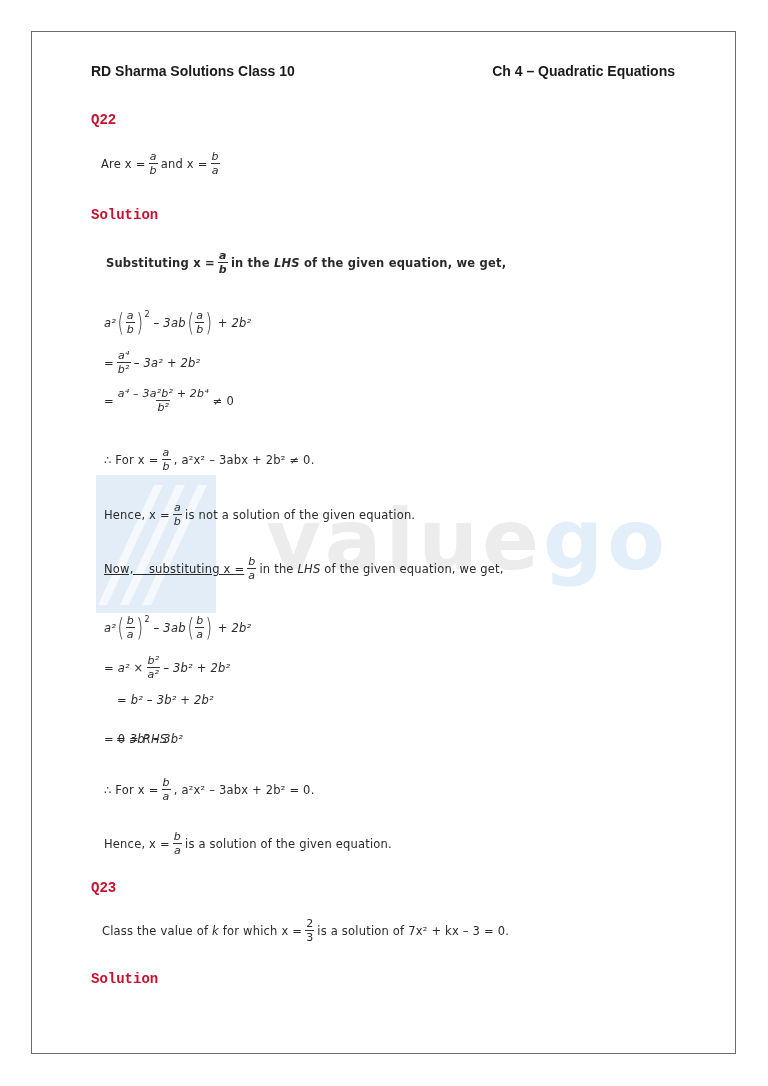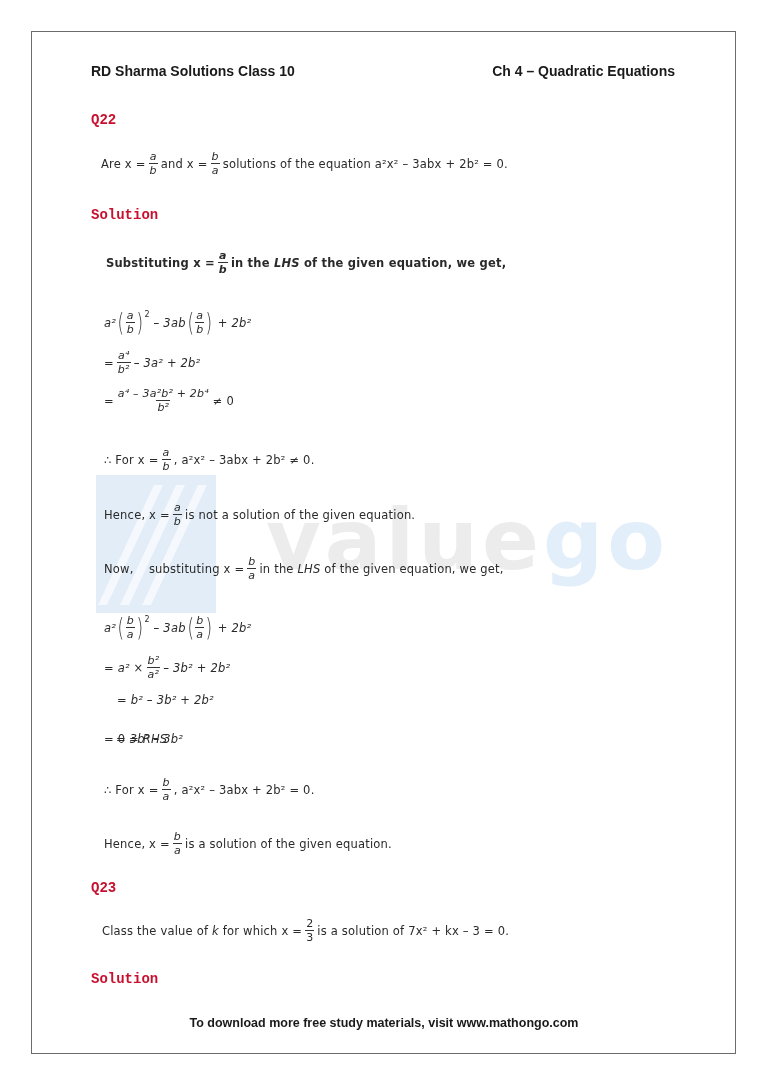--- a/index.html
+++ b/index.html
@@ -47,21 +47,20 @@
     <span class="t">Are x =</span>
     <span class="frac">
         <span class="n">a</span>
         <span class="d">b</span>
       </span>
     <span class="t">and x =</span>
     <span class="frac">
         <span class="n">b</span>
         <span class="d">a</span>
       </span>
-    <span class="t">solutions of the equation a²x² – 3abx + 2b² = 0.</span>
   </div>
 
   <div class="qlabel" style="top:207px;">Solution</div>
 
   <div class="line" style="left:106px; top:250px;font-weight:bold;">
     <span class="t">Substituting x =</span>
     <span class="frac">
         <span class="n">a</span>
         <span class="d">b</span>
       </span>
@@ -112,21 +111,21 @@
   <div class="line" style="left:104px; top:502px;">
     <span class="t">Hence, x =</span>
     <span class="frac">
         <span class="n">a</span>
         <span class="d">b</span>
       </span>
     <span class="t">is not a solution of the given equation.</span>
   </div>
 
   <div class="line" style="left:104px; top:556px;">
-    <span class="t" style="white-space:pre;">Now,    substituting x =</span>
+    <span class="t" style="white-space:pre;text-decoration:underline;">Now,    substituting x =</span>
     <span class="frac">
         <span class="n">b</span>
         <span class="d">a</span>
       </span>
     <span class="t">in the</span>&nbsp;<span class="t it">LHS</span>&nbsp;<span class="t">of the given equation, we get,</span>
   </div>
 
   <div class="line" style="left:104px; top:615px;">
     <span class="t it">a²</span>
     <span class="paren">(</span><span class="frac" style="margin:0">
@@ -180,14 +179,13 @@
     <span class="t">Class the value of</span>&nbsp;<span class="t it">k</span><span class="t" style="white-space:pre;"> for which x =</span>
     <span class="frac up">
         <span class="n">2</span>
         <span class="d">3</span>
       </span>
     <span class="t">is a solution of 7x² + kx – 3 = 0.</span>
   </div>
 
   <div class="qlabel" style="top:971px;">Solution</div>
 
-  <div class="footer">To download more free study materials, visit www.mathongo.com</div>
 </div>
 
 </body></html>

